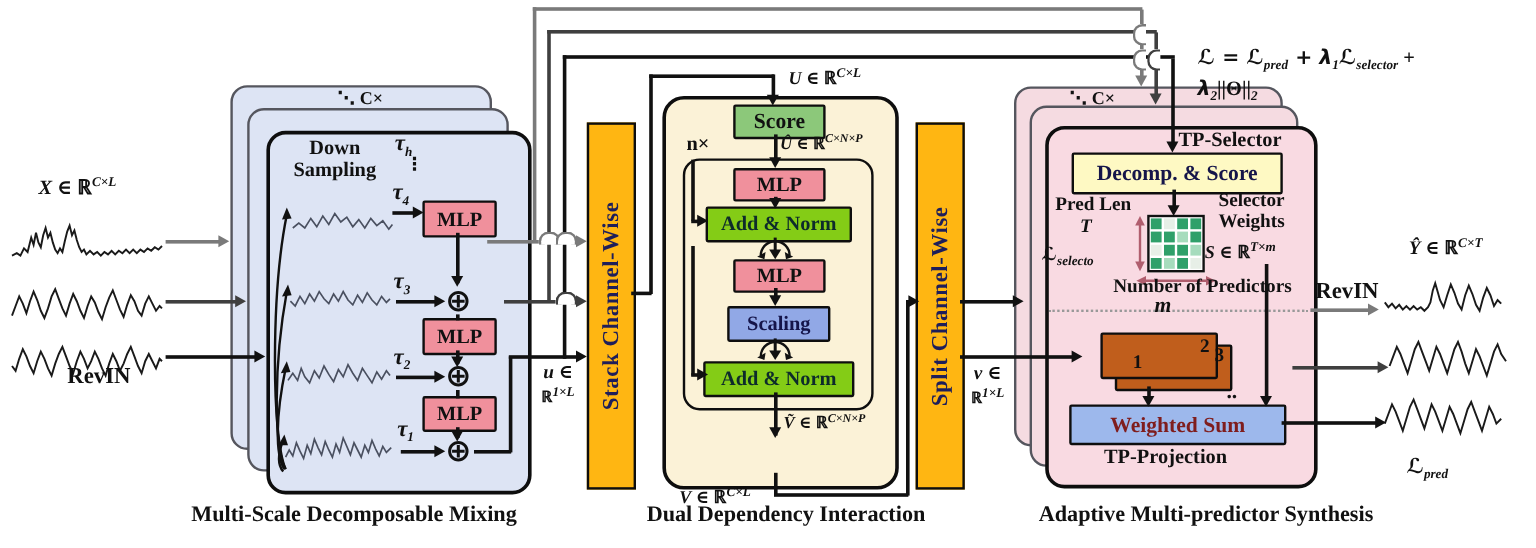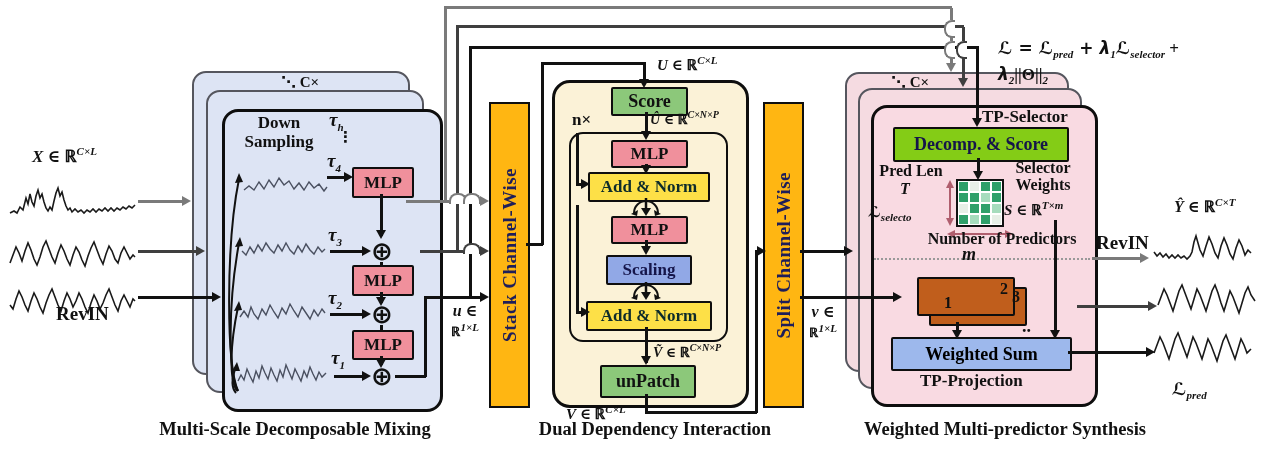--- a/index.html
+++ b/index.html
@@ -10,24 +10,24 @@
   .sheet.b{background:#dde4f4;border:2.5px solid #55565e;}
   .sheet.bf{background:#dde4f4;border:3px solid #0e0e0e;border-radius:16px;}
   .sheet.p{background:#f5dbe1;border:2.5px solid #55565e;}
   .sheet.pf{background:#f9dae2;border:3px solid #0e0e0e;border-radius:16px;}
   .ddi{position:absolute;background:#fbf2d7;border:3px solid #0e0e0e;border-radius:18px;}
   .loop{position:absolute;border:2.5px solid #0e0e0e;border-radius:14px;}
   .nbox{position:absolute;border:2.5px solid #0e0e0e;display:flex;align-items:center;justify-content:center;
         font-weight:bold;border-radius:2px;z-index:3;}
   .green{background:#8cc87a;}
   .pink{background:#f0909c;}
-  .cyan{background:#fde047;color:#0d2b2b;}
+  .cyan{background:#84cc16;color:#0d2b2b;}
   .peri{background:#91a8e6;color:#15154a;}
-  .blue{background:#84cc16;color:#15154a;}
-  .blue2{background:#9db8ec;color:#000000;}
+  .blue{background:#fef9c3;color:#15154a;}
+  .blue2{background:#9db8ec;color:#7f1d1d;}
   .orangecard{position:absolute;background:#c05e1c;border:2.5px solid #0e0e0e;border-radius:2px;z-index:3;}
   .bar{position:absolute;background:#ffb612;border:2.5px solid #0e0e0e;display:flex;align-items:center;
        justify-content:center;z-index:4;}
   .bar span{writing-mode:vertical-rl;transform:rotate(180deg);font-weight:bold;font-size:19px;color:#1e1e5a;
        letter-spacing:.5px;white-space:nowrap;}
   
   .hl,.vl{position:absolute;background:#111;z-index:6;}
   .hl{height:2.5px;} .vl{width:2.5px;}
   .gry{background:#7a7a7a;} .dk{background:#3f3f3f;}
   .ah-r{position:absolute;width:0;height:0;border-top:5px solid transparent;border-bottom:5px solid transparent;
@@ -234,21 +234,20 @@
   <div class="vl" style="left:576px;top:133px;height:51px;"></div>
   <div class="hl" style="left:576px;top:183px;width:7px;"></div>
   <div class="ah-r" style="left:581px;top:179px;"></div>
   <div class="vl" style="left:576px;top:205px;height:108px;"></div>
   <div class="hl" style="left:576px;top:311px;width:7px;"></div>
   <div class="ah-r" style="left:581px;top:307px;"></div>
 
   <div class="vl" style="left:645px;top:327px;height:36px;"></div>
   <div class="ah-d" style="left:641px;top:356px;"></div>
   <div class="lbl" style="left:653px;top:342px;font-size:14px;z-index:4;"><span class="math">Ṽ</span><span> ∈ ℝ</span><sup style="font-size:10px;">C×N×P</sup></div>
-  <div class="nbox green" style="left:600px;top:365px;width:92px;height:29px;font-size:18px;">unPatch</div>
 
   <div class="vl" style="left:645px;top:394px;height:19px;"></div>
   <div class="hl" style="left:645px;top:411px;width:112px;"></div>
   <div class="vl" style="left:755px;top:251px;height:162px;"></div>
   <div class="hl" style="left:755px;top:250px;width:6px;"></div>
   <div class="ah-r" style="left:757px;top:246px;"></div>
   <div class="lbl" style="left:566px;top:403px;font-size:15px;z-index:6;"><span class="math">V</span><span> ∈ ℝ</span><sup>C×L</sup></div>
 
   <div class="bar" style="left:763px;top:102px;width:37px;height:302px;">
       <span>Split Channel-Wise</span>
@@ -345,15 +344,15 @@
       <path d="M2,28 L5,20 8,12 11,18 14,26 17,34 20,24 23,14 26,8 29,16 32,24 35,32 38,22 41,12 44,18 47,26 50,34 53,24 56,14 59,20 62,28 65,36 68,26 71,16 74,10 77,18 80,26 83,34 86,24 89,14 92,20 95,28 99,24" fill="none" stroke="#1a1a1a" stroke-width="1.6"></path>
     </svg>
 
   <div class="lbl" style="left:1172px;top:379px;font-size:17px;"><span class="math symfont">ℒ</span><sub>pred</sub></div>
 
   <div class="lbl" style="left:998px;top:38px;font-size:17px;font-weight:600;z-index:6;"><span class="math symfont">ℒ = ℒ</span><sub>pred</sub><span class="math symfont"> + λ</span><sub>1</sub><span class="math symfont">ℒ</span><sub>selector</sub><span> +</span></div>
   <div class="lbl" style="left:998px;top:64px;font-size:17px;font-weight:600;z-index:6;"><span class="math symfont">λ</span><sub>2</sub><span>||Θ||</span><sub>2</sub></div>
 
   <div class="cap" style="left:525px;top:419px;width:260px;">Dual Dependency Interaction</div>
   <div class="cap" style="left:140px;top:419px;width:310px;">Multi-Scale Decomposable Mixing</div>
-  <div class="cap" style="left:850px;top:419px;width:310px;">Weighted Multi-predictor Synthesis</div>
+  <div class="cap" style="left:850px;top:419px;width:310px;">Adaptive Multi-predictor Synthesis</div>
 
 </div>
 
 </body></html>

